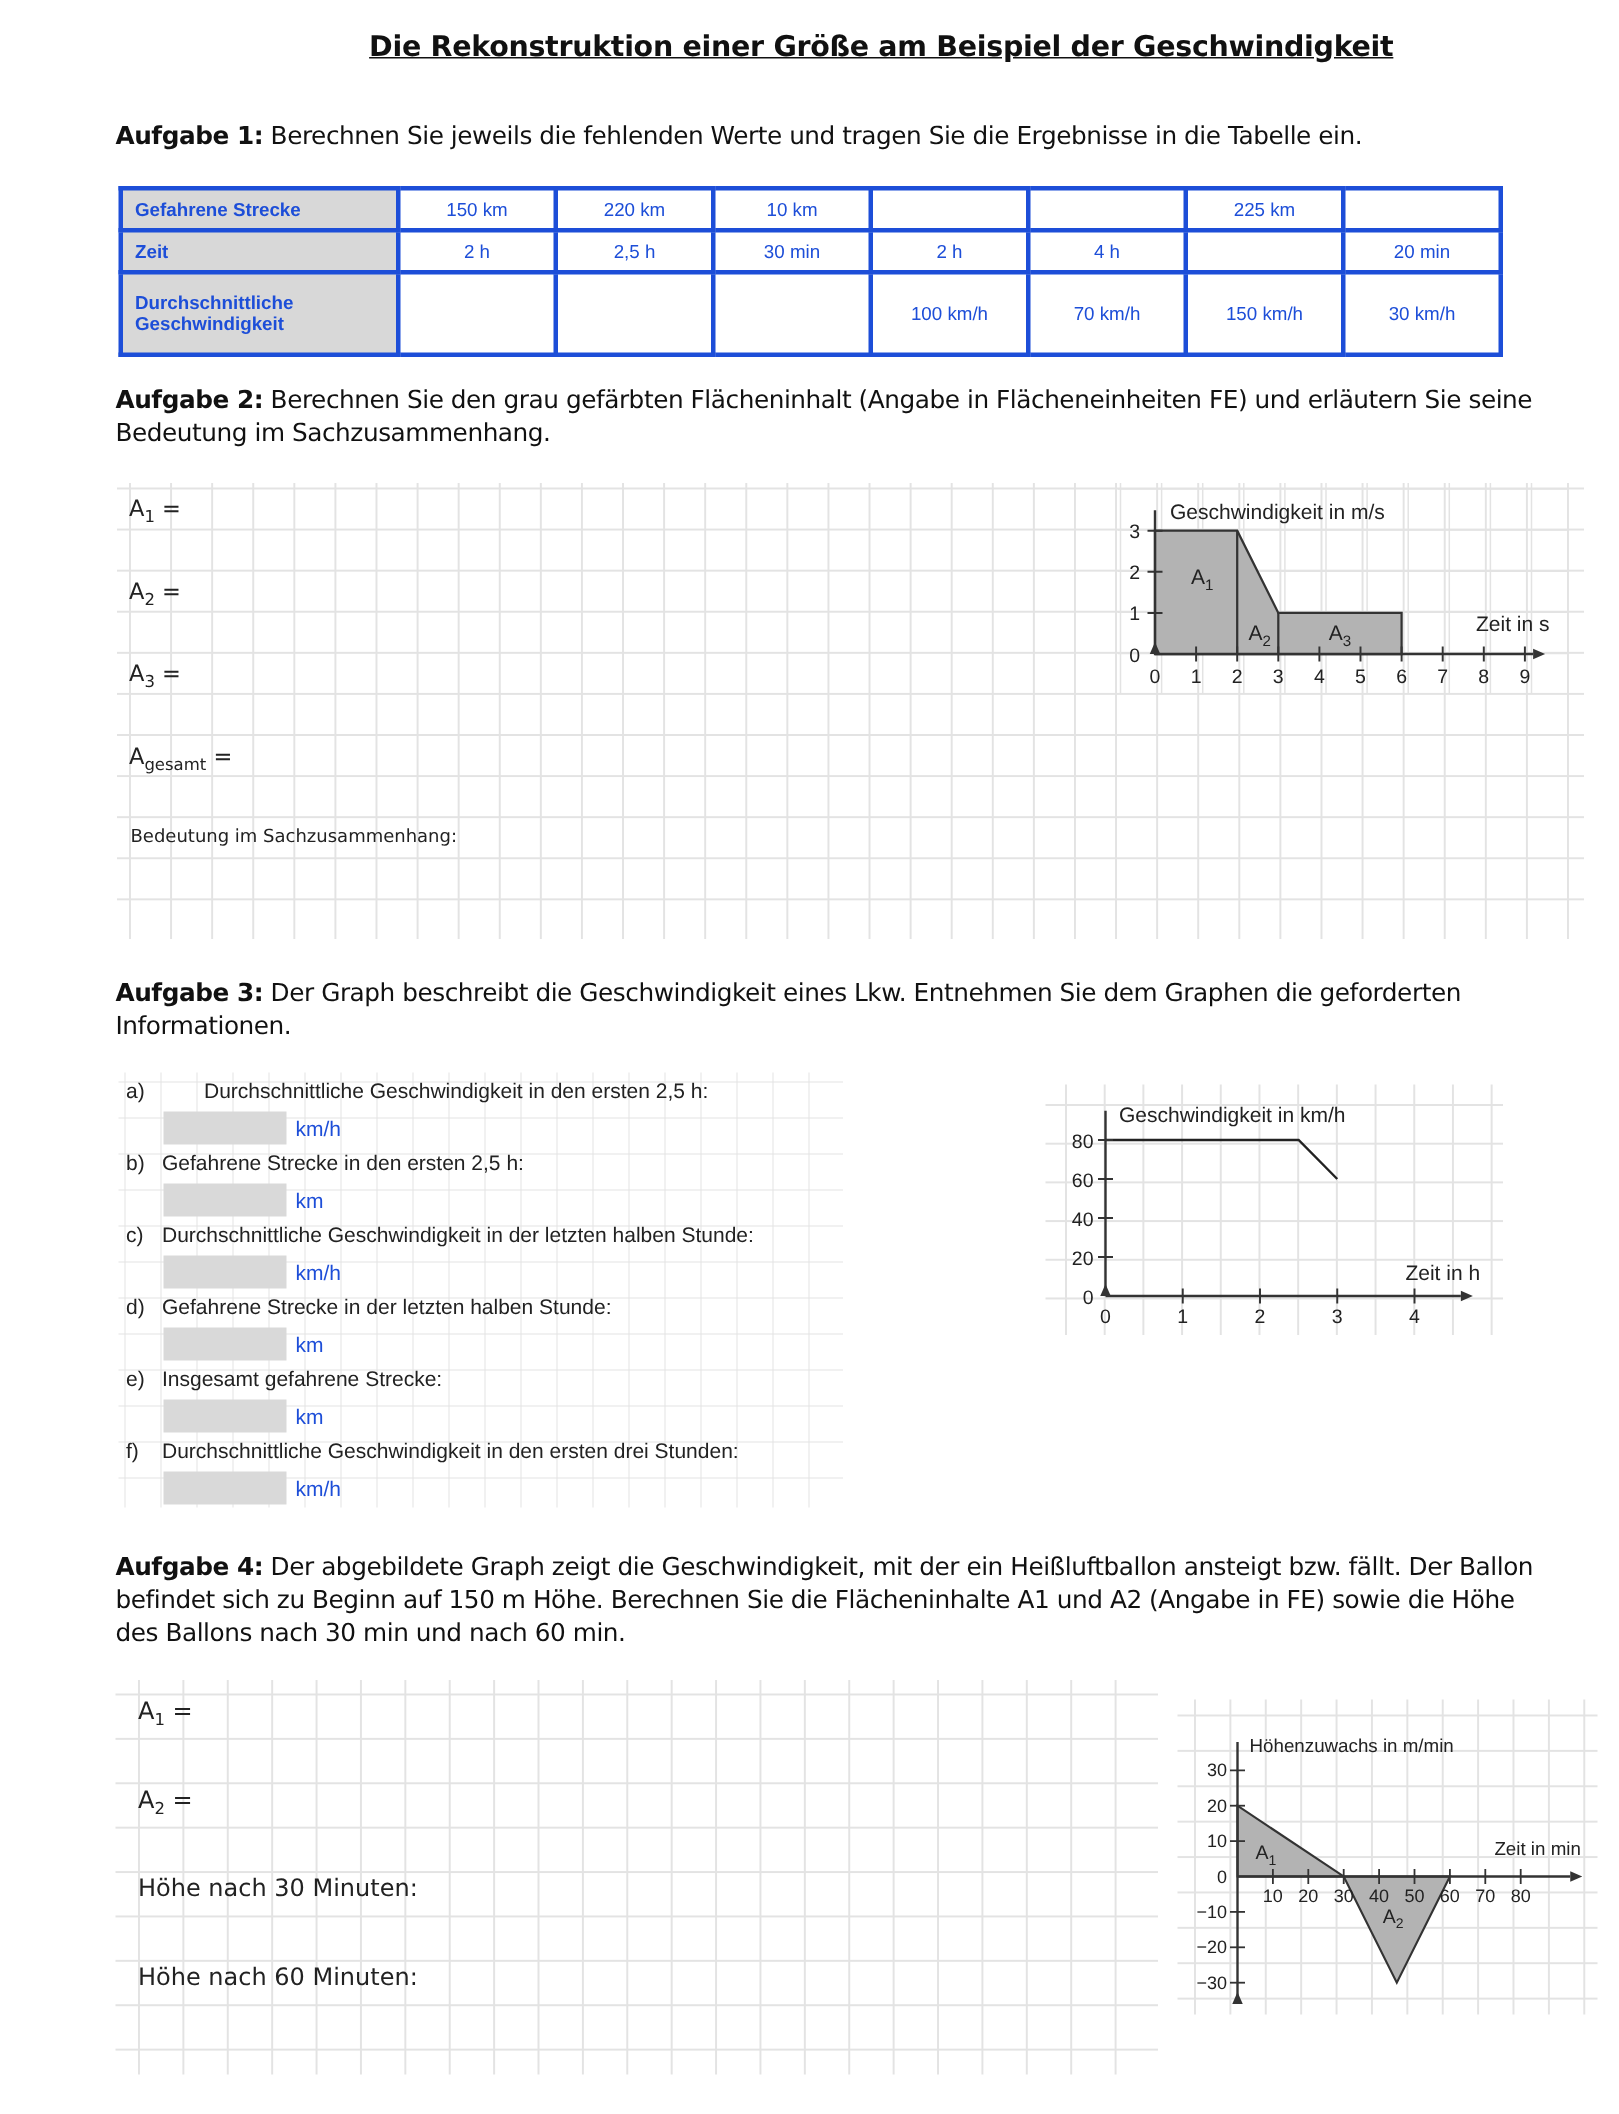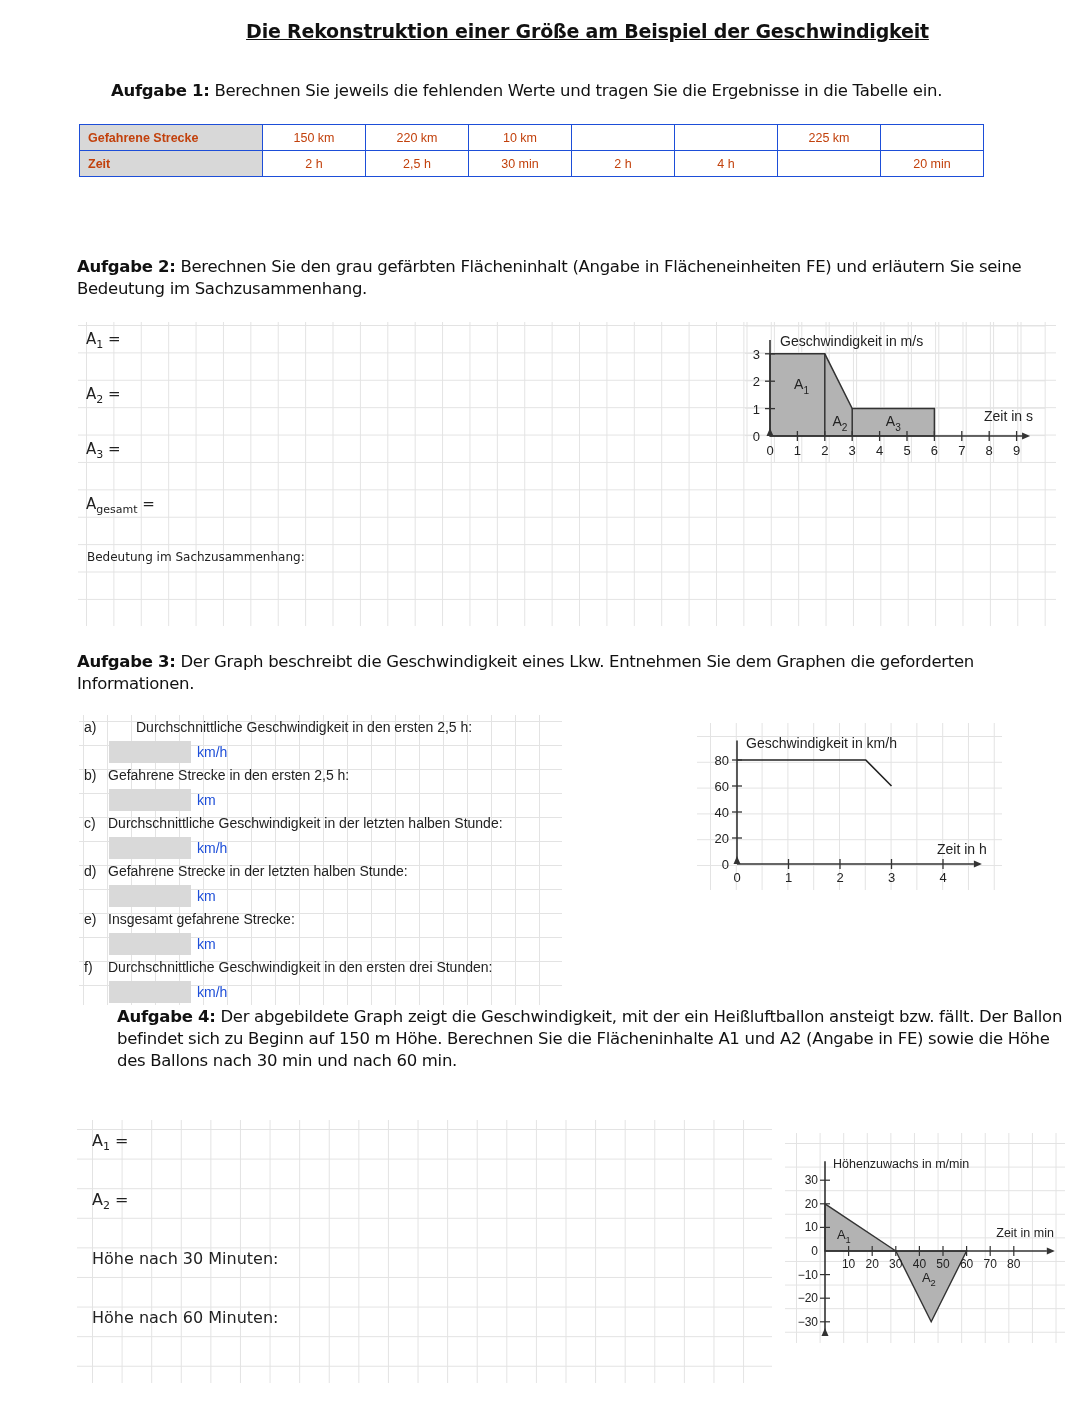--- a/index.html
+++ b/index.html
@@ -7,21 +7,21 @@
          font-family: "DejaVu Sans", sans-serif; color: #111; }
   .abs { position: absolute; }
   .title { left: 0; width: 1079px; top: 20px; text-align: center; font-weight: bold;
            font-size: 19px; text-decoration: underline; letter-spacing: -0.2px; margin-left: 48px; }
   .task { font-size: 16.5px; line-height: 22px; letter-spacing: -0.3px; }
   .task b { font-weight: bold; }
 
   
   table.t1 { position: absolute; left: 79px; top: 124px; border-collapse: collapse;
              font-family: "Liberation Sans", sans-serif; font-size: 12.5px; }
-  table.t1 td { border: 1px solid #1d4ed8; text-align: center; padding: 0; color: #c2410c; }
+  table.t1 td { border: 3px solid #1d4ed8; text-align: center; padding: 0; color: #1d4ed8; }
   table.t1 td.h { background: #d8d8d8; text-align: left; font-weight: bold; padding-left: 8px; width: 174px; }
   table.t1 tr.r1 td, table.t1 tr.r2 td { height: 25px; }
   table.t1 tr.r3 td { height: 52px; }
   table.t1 td.c { width: 102px; }
 
   
   .grid { position: absolute;
           background-image:
             linear-gradient(to right, #e3e3e3 1px, transparent 1px),
             linear-gradient(to bottom, #e3e3e3 1px, transparent 1px);
@@ -31,21 +31,21 @@
   .ans-box { position: absolute; background: #d9d9d9; width: 82px; height: 22px; }
   .unit { position: absolute; font-family: "Liberation Sans", sans-serif; font-size: 14px; color: #1d4ed8; }
   .q { position: absolute; font-family: "Liberation Sans", sans-serif; font-size: 14px; color: #222; }
   svg text { font-family: "Liberation Sans", sans-serif; fill: #222; }
 </style>
 </head>
 <body>
 
 <div class="abs title">Die Rekonstruktion einer Größe am Beispiel der Geschwindigkeit</div>
 
-<div class="abs task" style="left:77px; top:80px; width:960px;margin-left:34px;">
+<div class="abs task" style="left:77px; top:80px; width:960px;">
   <b>Aufgabe 1:</b><span> Berechnen Sie jeweils die fehlenden Werte und tragen Sie die Ergebnisse in die Tabelle ein.</span>
 </div>
 
 <table class="t1">
   <tbody>
       <tr class="r1">
     <td class="h">Gefahrene Strecke</td>
     <td class="c">150 km</td>
     <td class="c">220 km</td>
     <td class="c">10 km</td>
@@ -56,20 +56,30 @@
   </tr>
   <tr class="r2">
     <td class="h">Zeit</td>
     <td class="c">2 h</td>
     <td class="c">2,5 h</td>
     <td class="c">30 min</td>
     <td class="c">2 h</td>
     <td class="c">4 h</td>
     <td class="c"></td>
     <td class="c">20 min</td>
+  </tr>
+  <tr class="r3">
+    <td class="h" style="width:160px; padding-right:14px;">Durchschnittliche Geschwindigkeit</td>
+    <td class="c"></td>
+    <td class="c"></td>
+    <td class="c"></td>
+    <td class="c">100 km/h</td>
+    <td class="c">70 km/h</td>
+    <td class="c">150 km/h</td>
+    <td class="c">30 km/h</td>
   </tr>
 </tbody>
   </table>
 
 <div class="abs task" style="left:77px; top:256px; width:960px;">
   <b>Aufgabe 2:</b><span> Berechnen Sie den grau gefärbten Flächeninhalt (Angabe in Flächeneinheiten FE) und erläutern Sie seine Bedeutung im Sachzusammenhang.</span>
 </div>
 
 <div class="grid" style="left:78px; top:322px; width:978px; height:304px; background-position: 8px 3px;"></div>
 
@@ -193,21 +203,21 @@
     <line x1="35" y1="89" x2="45" y2="89" stroke="#333" stroke-width="1.3"></line>
     <text x="32" y="94" font-size="13" text-anchor="end">40</text>
     <line x1="35" y1="63" x2="45" y2="63" stroke="#333" stroke-width="1.3"></line>
     <text x="32" y="68" font-size="13" text-anchor="end">60</text>
     <line x1="35" y1="37" x2="45" y2="37" stroke="#333" stroke-width="1.3"></line>
     <text x="32" y="42" font-size="13" text-anchor="end">80</text>
     <text x="49" y="25" font-size="14">Geschwindigkeit in km/h</text>
     <text x="289.775" y="130.6" font-size="14" text-anchor="end">Zeit in h</text>
   </svg>
 
-<div class="abs task" style="left:77px; top:1006px; width:960px;margin-left:40px;">
+<div class="abs task" style="left:77px; top:1034px; width:960px;">
   <b>Aufgabe 4:</b><span> Der abgebildete Graph zeigt die Geschwindigkeit, mit der ein Heißluftballon ansteigt bzw. fällt. Der Ballon befindet sich zu Beginn auf 150 m Höhe. Berechnen Sie die Flächeninhalte A1 und A2 (Angabe in FE) sowie die Höhe des Ballons nach 30 min und nach 60 min.</span>
 </div>
 
 <div class="grid" style="left:77px; top:1120px; width:695px; height:263px; background-size:29.6px 29.6px; background-position: 15px 9px;"></div>
 
 <div class="lbl" style="left:92px; top:1131px; font-size:16px;"><span>A</span><sub>1</sub><span> =</span></div>
 <div class="lbl" style="left:92px; top:1190px; font-size:16px;"><span>A</span><sub>2</sub><span> =</span></div>
 <div class="lbl" style="left:92px; top:1249px; font-size:16px;">Höhe nach 30 Minuten:</div>
 <div class="lbl" style="left:92px; top:1308px; font-size:16px;">Höhe nach 60 Minuten:</div>
 

